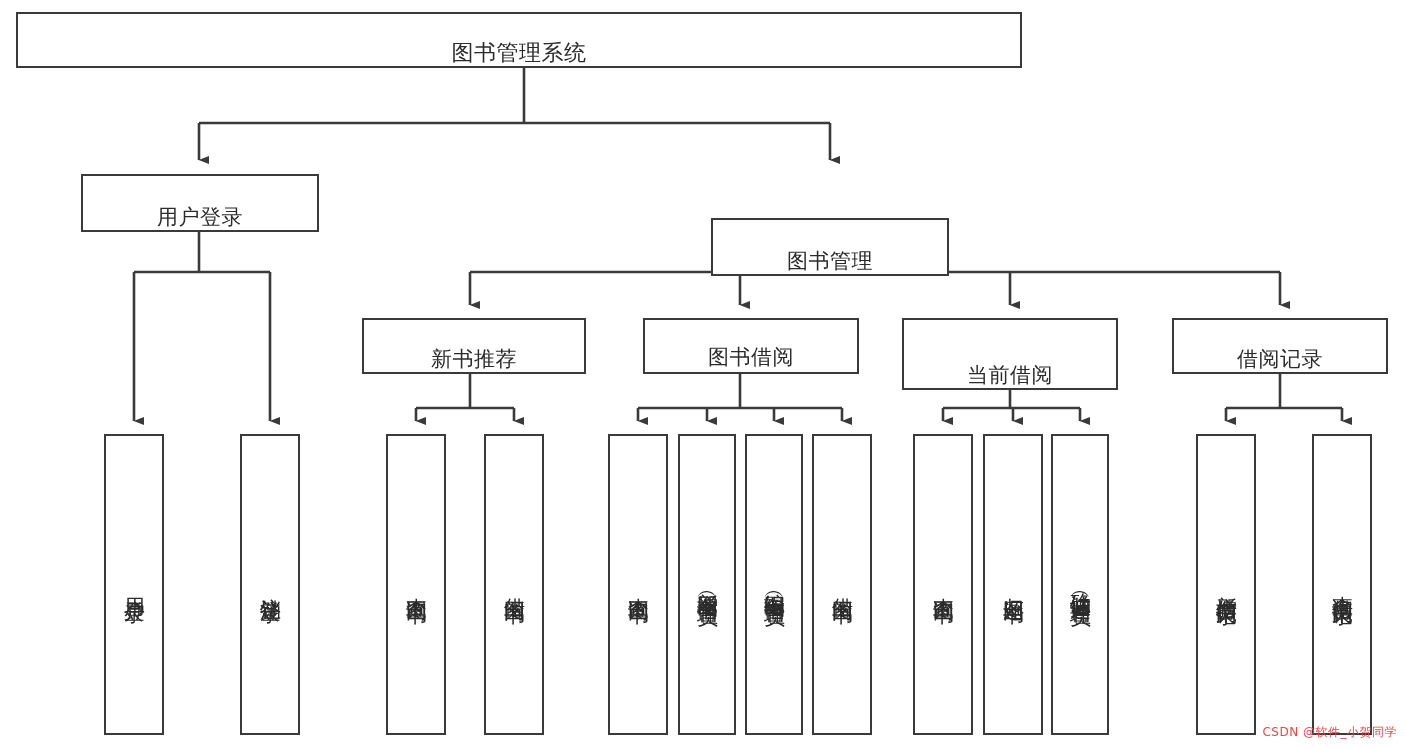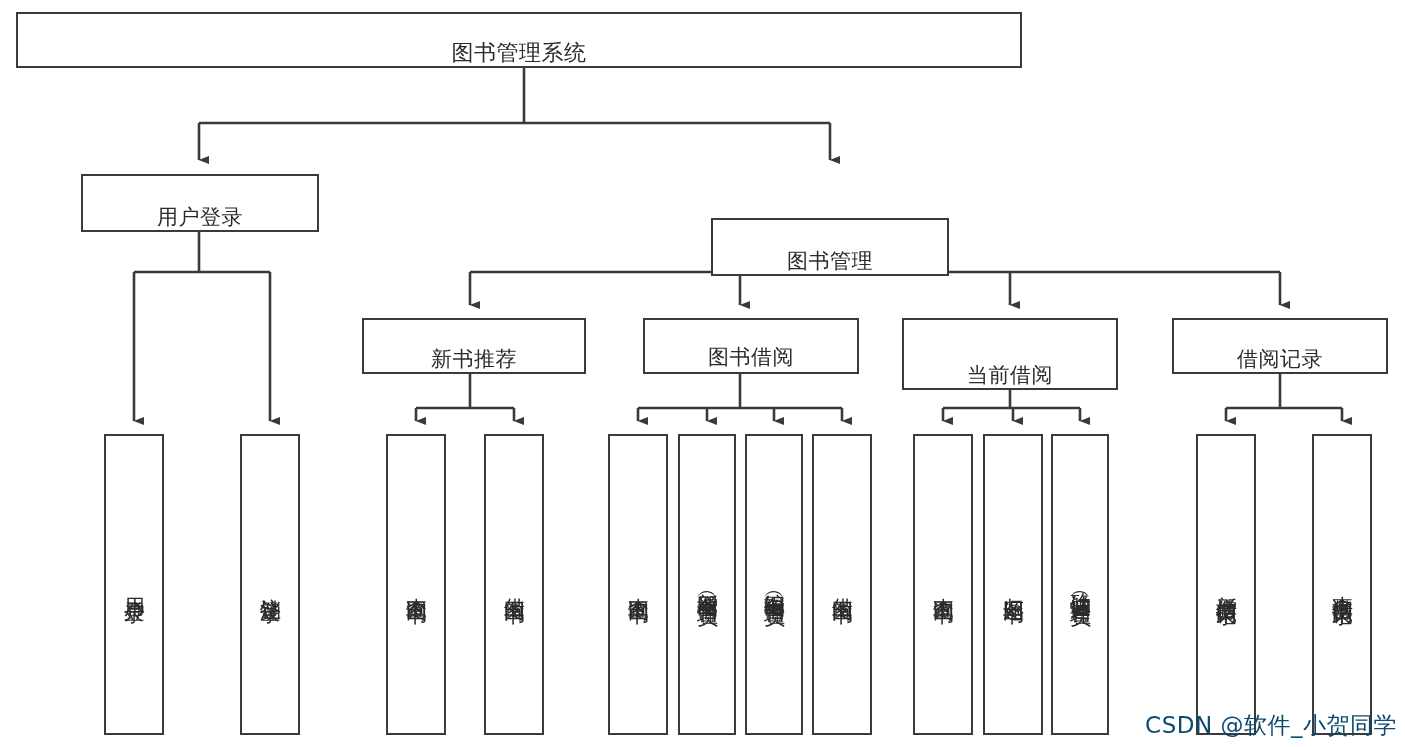--- a/index.html
+++ b/index.html
@@ -57,22 +57,22 @@
     letter-spacing: 2px;
     line-height: 1;
   }
   .node-box.root .node-label {
     font-size: 22px;
   }
   #watermark {
     position: absolute;
     right: 8px;
     bottom: 6px;
-    color: #0c4a6e;
-    font-size: 23px;
+    color: #ef4444;
+    font-size: 12px;
     letter-spacing: 0.5px;
     z-index: 3;
     white-space: nowrap;
     pointer-events: none;
   }
 </style>
 </head>
 <body>
 
 <div id="diagram-root">

